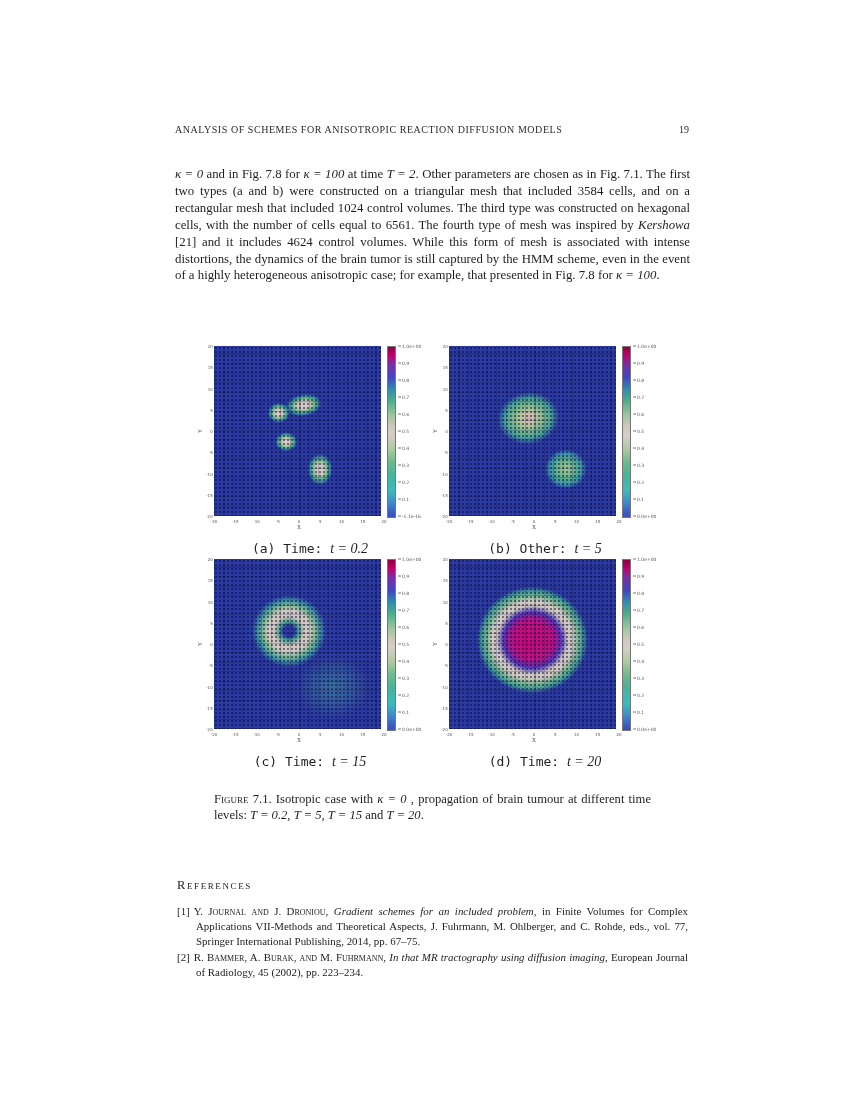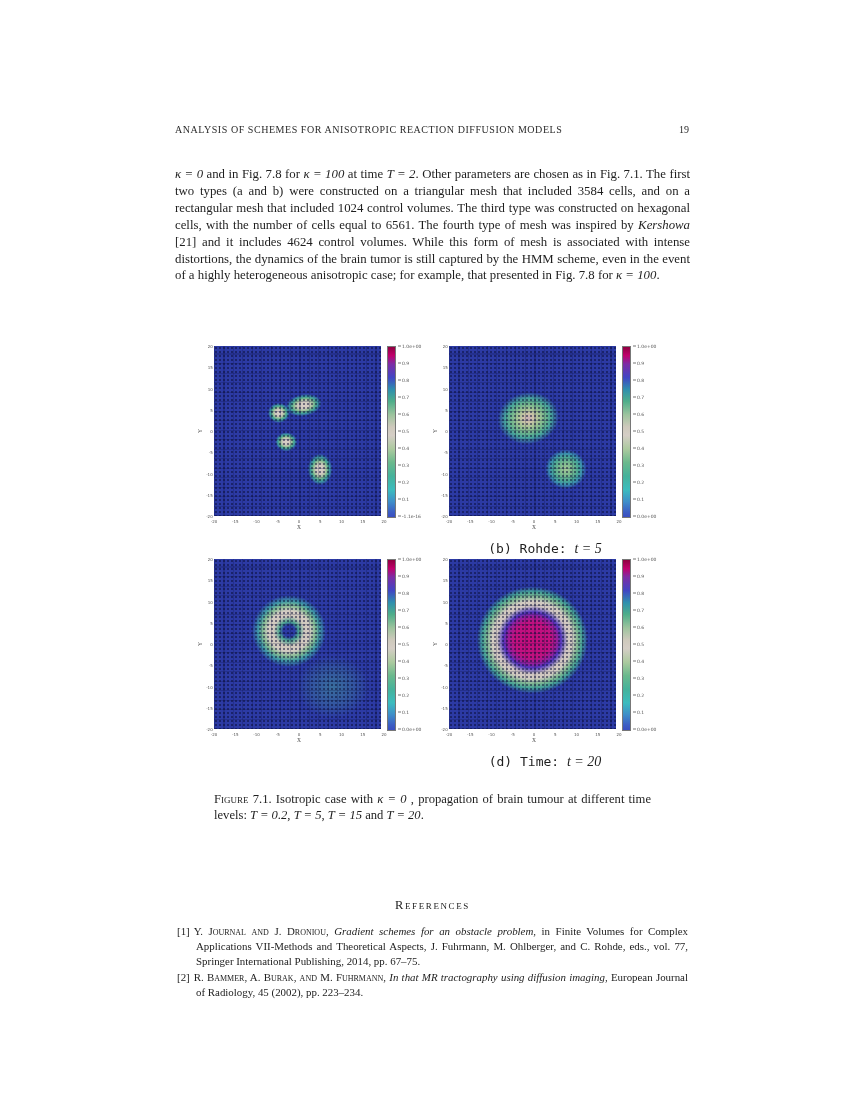--- a/index.html
+++ b/index.html
@@ -88,22 +88,22 @@
 
   
   .fig-caption{
     position:absolute;left:214px;top:791px;width:437px;
     font-size:12.6px;line-height:16.4px;text-align:justify;color:#1e1e1e;
   }
 
   
   .references{position:absolute;left:177px;top:878px;width:511px;}
   .ref-heading{
-    text-align:center;font-variant:small-caps;font-size:12.5px;
-    letter-spacing:1.6px;color:#222;margin-bottom:11px;margin-top:20px;
+    text-align:left;font-variant:small-caps;font-size:12.5px;
+    letter-spacing:1.6px;color:#222;margin-bottom:11px;
   }
   .ref-entry{
     font-size:10.9px;line-height:14.9px;text-align:justify;color:#222;
     padding-left:19px;text-indent:-19px;margin:0 0 1px 0;
   }
   .ref-entry .num{margin-right:4px;}
 </style>
 </head>
 <body>
 
@@ -158,20 +158,21 @@
       <span style="left: 12.5%;">-15</span>
       <span style="left: 25%;">-10</span>
       <span style="left: 37.5%;">-5</span>
       <span style="left: 50%;">0</span>
       <span style="left: 62.5%;">5</span>
       <span style="left: 75%;">10</span>
       <span style="left: 87.5%;">15</span>
       <span style="left: 100%;">20</span>
     </div>
   <div class="xlab">X</div>
+  <div class="subcap"><span class="tt">(a) Time: </span><span class="math">t = 0.2</span></div>
 </div>
 
 <div class="subfig" style="left:431px;top:346px;">
   <div class="plot-row">
     <div class="ylab">Y</div>
     <div class="yticks">
         <span style="top: 0%;">20</span>
         <span style="top: 12.5%;">15</span>
         <span style="top: 25%;">10</span>
         <span style="top: 37.5%;">5</span>
@@ -209,21 +210,21 @@
       <span style="left: 12.5%;">-15</span>
       <span style="left: 25%;">-10</span>
       <span style="left: 37.5%;">-5</span>
       <span style="left: 50%;">0</span>
       <span style="left: 62.5%;">5</span>
       <span style="left: 75%;">10</span>
       <span style="left: 87.5%;">15</span>
       <span style="left: 100%;">20</span>
     </div>
   <div class="xlab">X</div>
-  <div class="subcap"><span class="tt">(b) Rohde: </span><span class="math">t = 5</span></div>
+  <div class="subcap"><span class="tt">(b) Other: </span><span class="math">t = 5</span></div>
 </div>
 
 <div class="subfig" style="left:196px;top:559px;">
   <div class="plot-row">
     <div class="ylab">Y</div>
     <div class="yticks">
         <span style="top: 0%;">20</span>
         <span style="top: 12.5%;">15</span>
         <span style="top: 25%;">10</span>
         <span style="top: 37.5%;">5</span>
@@ -261,20 +262,21 @@
       <span style="left: 12.5%;">-15</span>
       <span style="left: 25%;">-10</span>
       <span style="left: 37.5%;">-5</span>
       <span style="left: 50%;">0</span>
       <span style="left: 62.5%;">5</span>
       <span style="left: 75%;">10</span>
       <span style="left: 87.5%;">15</span>
       <span style="left: 100%;">20</span>
     </div>
   <div class="xlab">X</div>
+  <div class="subcap"><span class="tt">(c) Time: </span><span class="math">t = 15</span></div>
 </div>
 
 <div class="subfig" style="left:431px;top:559px;">
   <div class="plot-row">
     <div class="ylab">Y</div>
     <div class="yticks">
         <span style="top: 0%;">20</span>
         <span style="top: 12.5%;">15</span>
         <span style="top: 25%;">10</span>
         <span style="top: 37.5%;">5</span>
@@ -318,15 +320,15 @@
       <span style="left: 100%;">20</span>
     </div>
   <div class="xlab">X</div>
   <div class="subcap"><span class="tt">(d) Time: </span><span class="math">t = 20</span></div>
 </div>
 
 <div class="fig-caption"><span class="sc">Figure 7.1.</span><span> Isotropic case with </span><span class="math">κ = 0</span><span> , propagation of brain tumour at different time levels: </span><span class="math">T = 0.2</span><span>, </span><span class="math">T = 5</span><span>, </span><span class="math">T = 15</span><span> and </span><span class="math">T = 20</span><span>.</span></div>
 
 <div class="references">
   <div class="ref-heading">References</div>
-  <p class="ref-entry"><span class="num">[1]</span><span class="sc">Y. Journal and J. Droniou, </span><span class="it">Gradient schemes for an obstacle problem</span><span>, in Finite Volumes for Complex Applications VII-Methods and Theoretical Aspects, J. Fuhrmann, M. Ohlberger, and C. Rohde, eds., vol. 77, Springer International Publishing, 2014, pp. 67–75.</span></p>
+  <p class="ref-entry"><span class="num">[1]</span><span class="sc">Y. Journal and J. Droniou, </span><span class="it">Gradient schemes for an included problem</span><span>, in Finite Volumes for Complex Applications VII-Methods and Theoretical Aspects, J. Fuhrmann, M. Ohlberger, and C. Rohde, eds., vol. 77, Springer International Publishing, 2014, pp. 67–75.</span></p>
   <p class="ref-entry"><span class="num">[2]</span><span class="sc">R. Bammer, A. Burak, and M. Fuhrmann, </span><span class="it">In that MR tractography using diffusion imaging</span><span>, European Journal of Radiology, 45 (2002), pp. 223–234.</span></p>
 </div>
 
 </body></html>

